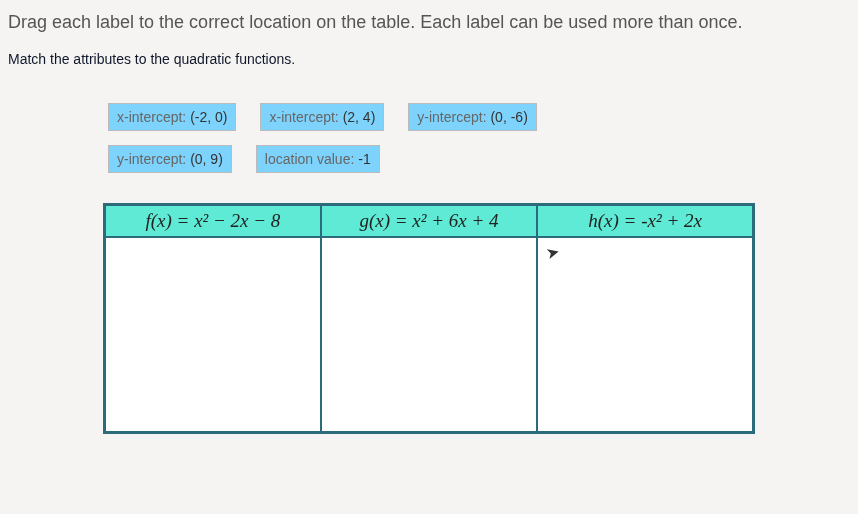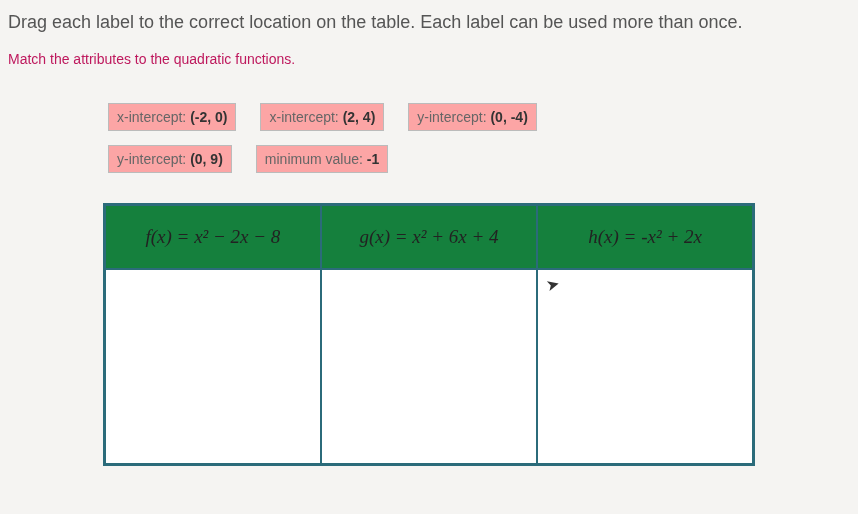--- a/index.html
+++ b/index.html
@@ -16,65 +16,65 @@
       padding: 12px 8px;
       overflow: hidden;
     }
     .instructions {
       font-size: 18px;
       color: #555;
       margin-bottom: 18px;
     }
     .subinstructions {
       font-size: 14px;
-      color: #be185d;
+      color: #0f172a;
       margin-bottom: 36px;
     }
     .labels-area {
       padding-left: 100px;
       padding-right: 20px;
       margin-bottom: 30px;
     }
     .label-row {
       display: flex;
       gap: 24px;
       margin-bottom: 14px;
     }
     .drag-label {
-      background: #fca5a5;
+      background: #7dd3fc;
       border: 1px solid #bbb;
       padding: 5px 8px;
       font-size: 14px;
       color: #666;
       cursor: grab;
       white-space: nowrap;
       display: inline-flex;
       align-items: baseline;
     }
     .drag-label b {
-      font-weight: bold;
+      font-weight: normal;
       color: #333;
     }
     .math-var {
       font-style: italic;
       font-family: 'Times New Roman', serif;
     }
     .table-wrap {
       padding: 0 95px 0 95px;
     }
     .answer-table {
       width: 100%;
       border-collapse: collapse;
       border: 3px solid #2b6b7a;
       background: #fff;
     }
     .answer-table th {
       border: 2px solid #2b6b7a;
-      background: #15803d;
-      padding: 20px 8px;
+      background: #5eead4;
+      padding: 4px 8px;
       font-weight: normal;
       font-family: 'Times New Roman', serif;
       font-size: 19px;
       color: #222;
       font-style: italic;
       width: 33.33%;
     }
     .answer-table th .fn {
       font-style: italic;
     }
@@ -102,29 +102,29 @@
 
 <div class="labels-area">
   <div class="label-row">
     <div class="drag-label">
       <span>x-intercept: </span>&nbsp;<b>(-2, 0)</b>
     </div>
     <div class="drag-label">
       <span>x-intercept: </span>&nbsp;<b>(2, 4)</b>
     </div>
     <div class="drag-label">
-      <span>y-intercept: </span>&nbsp;<b>(0, -4)</b>
+      <span>y-intercept: </span>&nbsp;<b>(0, -6)</b>
     </div>
   </div>
   <div class="label-row">
     <div class="drag-label">
       <span>y-intercept: </span>&nbsp;<b>(0, 9)</b>
     </div>
     <div class="drag-label">
-      <span>minimum value: </span>&nbsp;<b>-1</b>
+      <span>location value: </span>&nbsp;<b>-1</b>
     </div>
   </div>
 </div>
 
 <div class="table-wrap">
   <table class="answer-table">
     <thead>
       <tr>
         <th><span class="fn">f(x) = x² − 2x − 8</span></th>
         <th><span class="fn">g(x) = x² + 6x + 4</span></th>

